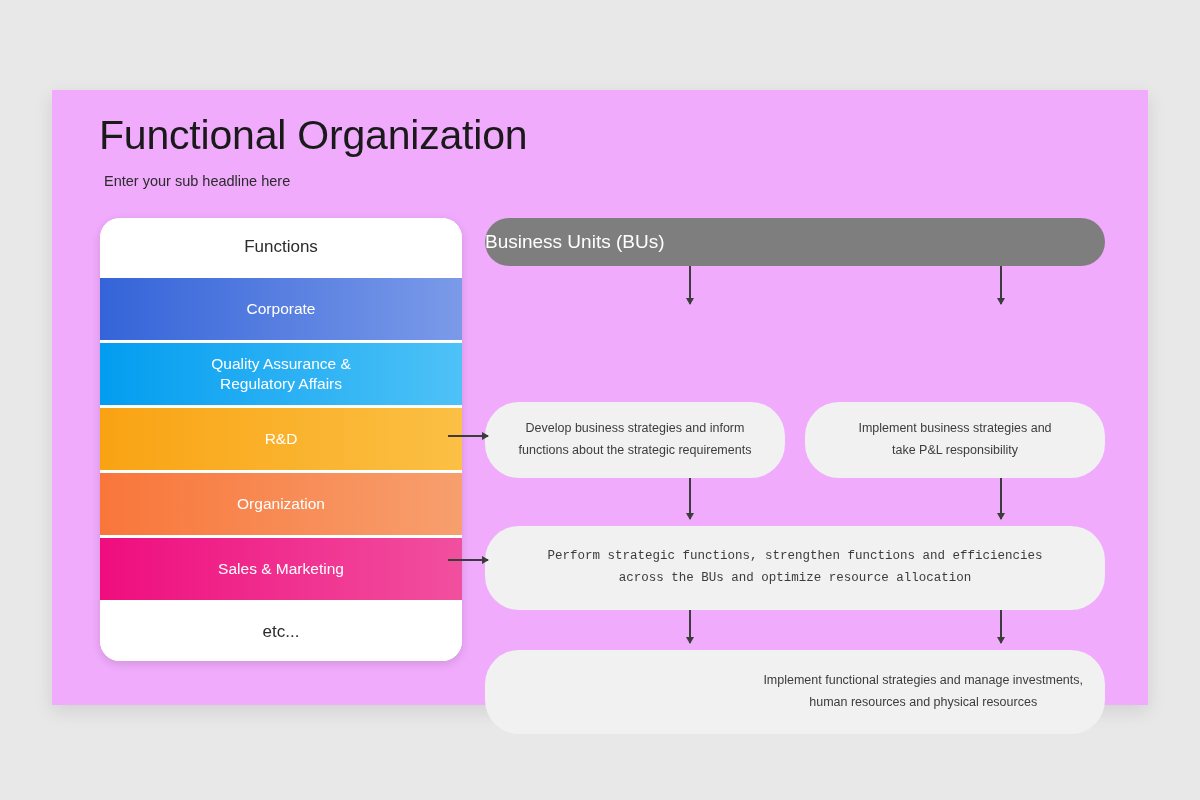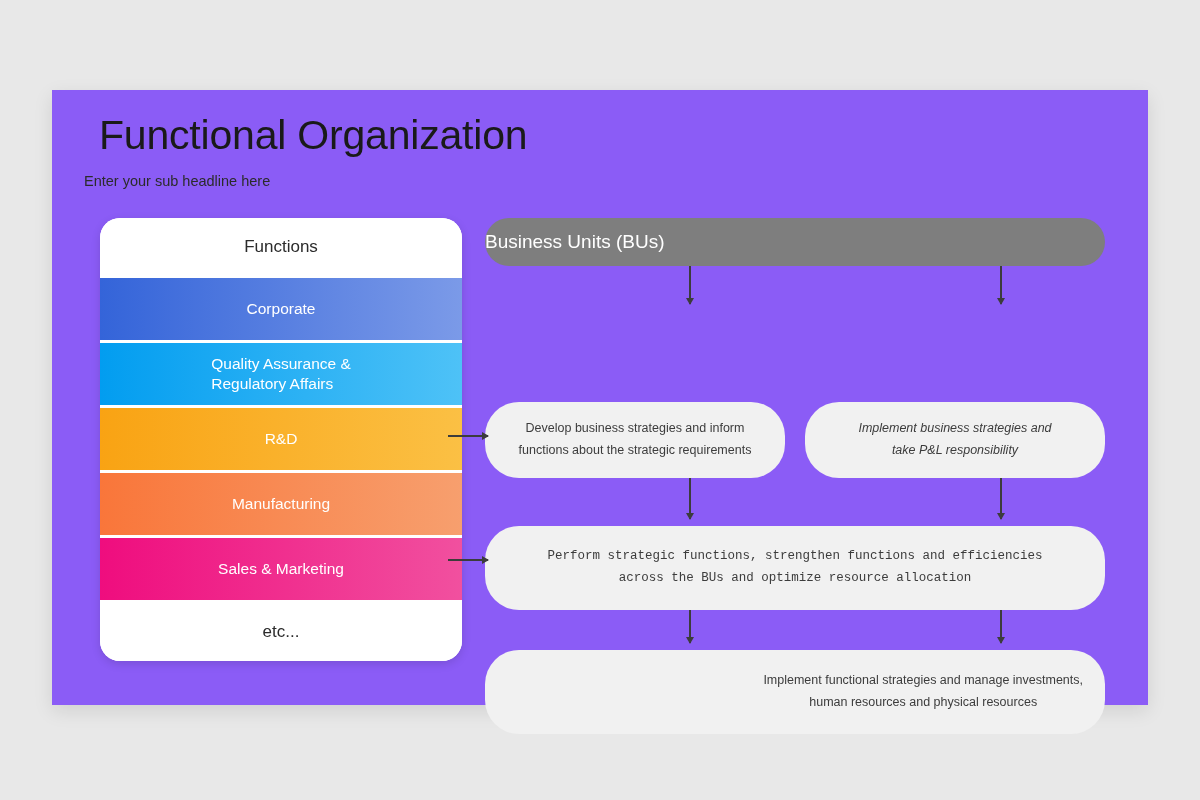--- a/index.html
+++ b/index.html
@@ -14,38 +14,38 @@
     overflow: hidden;
   }
 
   
   .slide {
     position: absolute;
     left: 52px;
     top: 90px;
     width: 1096px;
     height: 615px;
-    background: #8b5cf6;
+    background: #f0abfc;
     box-shadow: 0 6px 18px rgba(0,0,0,0.10);
   }
 
   
   .page-title {
     position: absolute;
     left: 47px;
     top: 22px;
     font-size: 41px;
     font-weight: 400;
     color: #1a1a1a;
     letter-spacing: -0.2px;
     white-space: nowrap;
   }
   .page-subtitle {
     position: absolute;
-    left: 32px;
+    left: 52px;
     top: 83px;
     font-size: 14.5px;
     font-weight: 400;
     color: #2b2b2b;
     white-space: nowrap;
   }
 
   
   .functions-panel {
     position: absolute;
@@ -64,21 +64,21 @@
     justify-content: center;
     font-size: 17px;
     color: #2b2b2b;
     background: #ffffff;
   }
   .function-bar {
     height: 62px;
     display: flex;
     align-items: center;
     justify-content: center;
-    text-align: left;
+    text-align: center;
     color: #ffffff;
     font-size: 15.5px;
     line-height: 1.28;
     padding: 0 10px;
     box-sizing: border-box;
     margin-bottom: 3px;
   }
   .function-bar.first { margin-top: 2px; }
   .functions-footer {
     height: 58px;
@@ -181,42 +181,42 @@
     <div class="function-bar first" style="background: linear-gradient(to right, rgb(52, 100, 217) 0%, rgb(123, 154, 232) 100%);">
       <span>Corporate</span>
     </div>
     <div class="function-bar" style="background: linear-gradient(to right, rgb(2, 157, 240) 0%, rgb(78, 194, 247) 100%);">
       <span>Quality Assurance &amp;<br>Regulatory Affairs</span>
     </div>
     <div class="function-bar" style="background: linear-gradient(to right, rgb(249, 163, 19) 0%, rgb(251, 192, 68) 100%);">
       <span>R&amp;D</span>
     </div>
     <div class="function-bar" style="background: linear-gradient(to right, rgb(249, 118, 58) 0%, rgb(247, 159, 110) 100%);">
-      <span>Manufacturing</span>
+      <span>Organization</span>
     </div>
     <div class="function-bar" style="background: linear-gradient(to right, rgb(239, 13, 126) 0%, rgb(241, 80, 159) 100%);">
       <span>Sales &amp; Marketing</span>
     </div>
 
     <div class="functions-footer">etc...</div>
   </div>
 
   <div class="flow">
 
     <div class="bu-header" style="background: rgb(126, 126, 126);">
       <span>Business Units (BUs)</span>
     </div>
 
     <div class="v-arrow" style="left:204px; top:48px; height:38px;"></div>
     <div class="v-arrow" style="left:515px; top:48px; height:38px;"></div>
 
     <div class="flow-box box-left" style="background: rgb(241, 241, 241);">
       <span>Develop business strategies and inform<br>functions about the strategic requirements</span>
     </div>
-    <div class="flow-box box-right" style="background: rgb(241, 241, 241); font-style: italic;">
+    <div class="flow-box box-right" style="background: rgb(241, 241, 241);">
       <span>Implement business strategies and<br>take P&amp;L responsibility</span>
     </div>
 
     <div class="v-arrow" style="left:204px; top:260px; height:41px;"></div>
     <div class="v-arrow" style="left:515px; top:260px; height:41px;"></div>
 
     <div class="flow-box box-mid" style="background: rgb(241, 241, 241);">
       <span>Perform strategic functions, strengthen functions and efficiencies<br>across the BUs and optimize resource allocation</span>
     </div>
 

